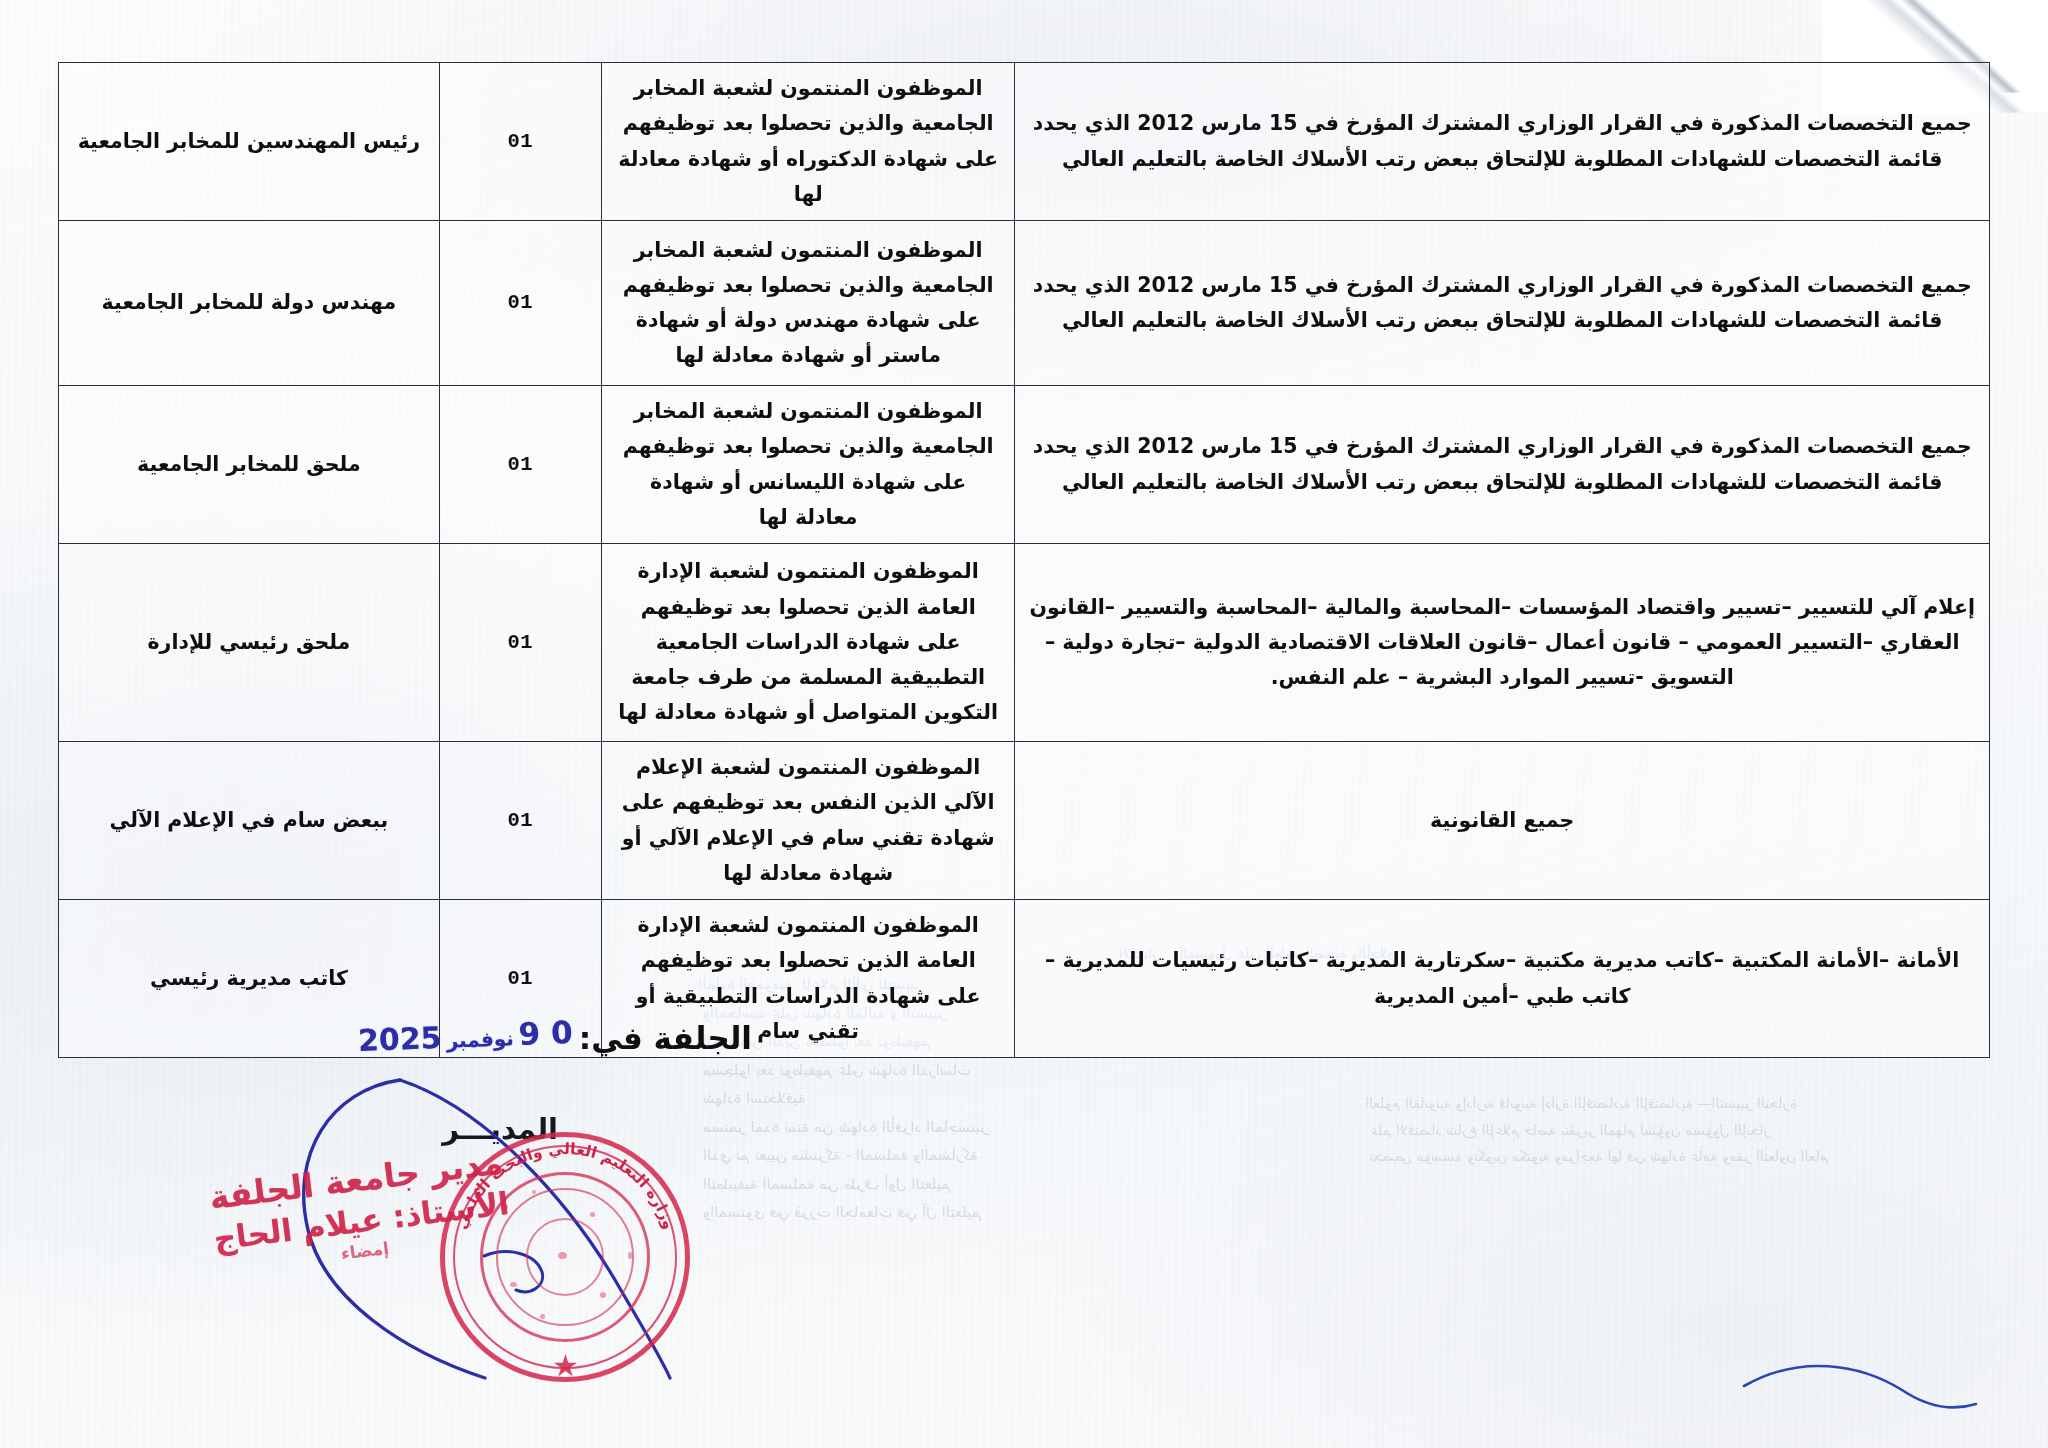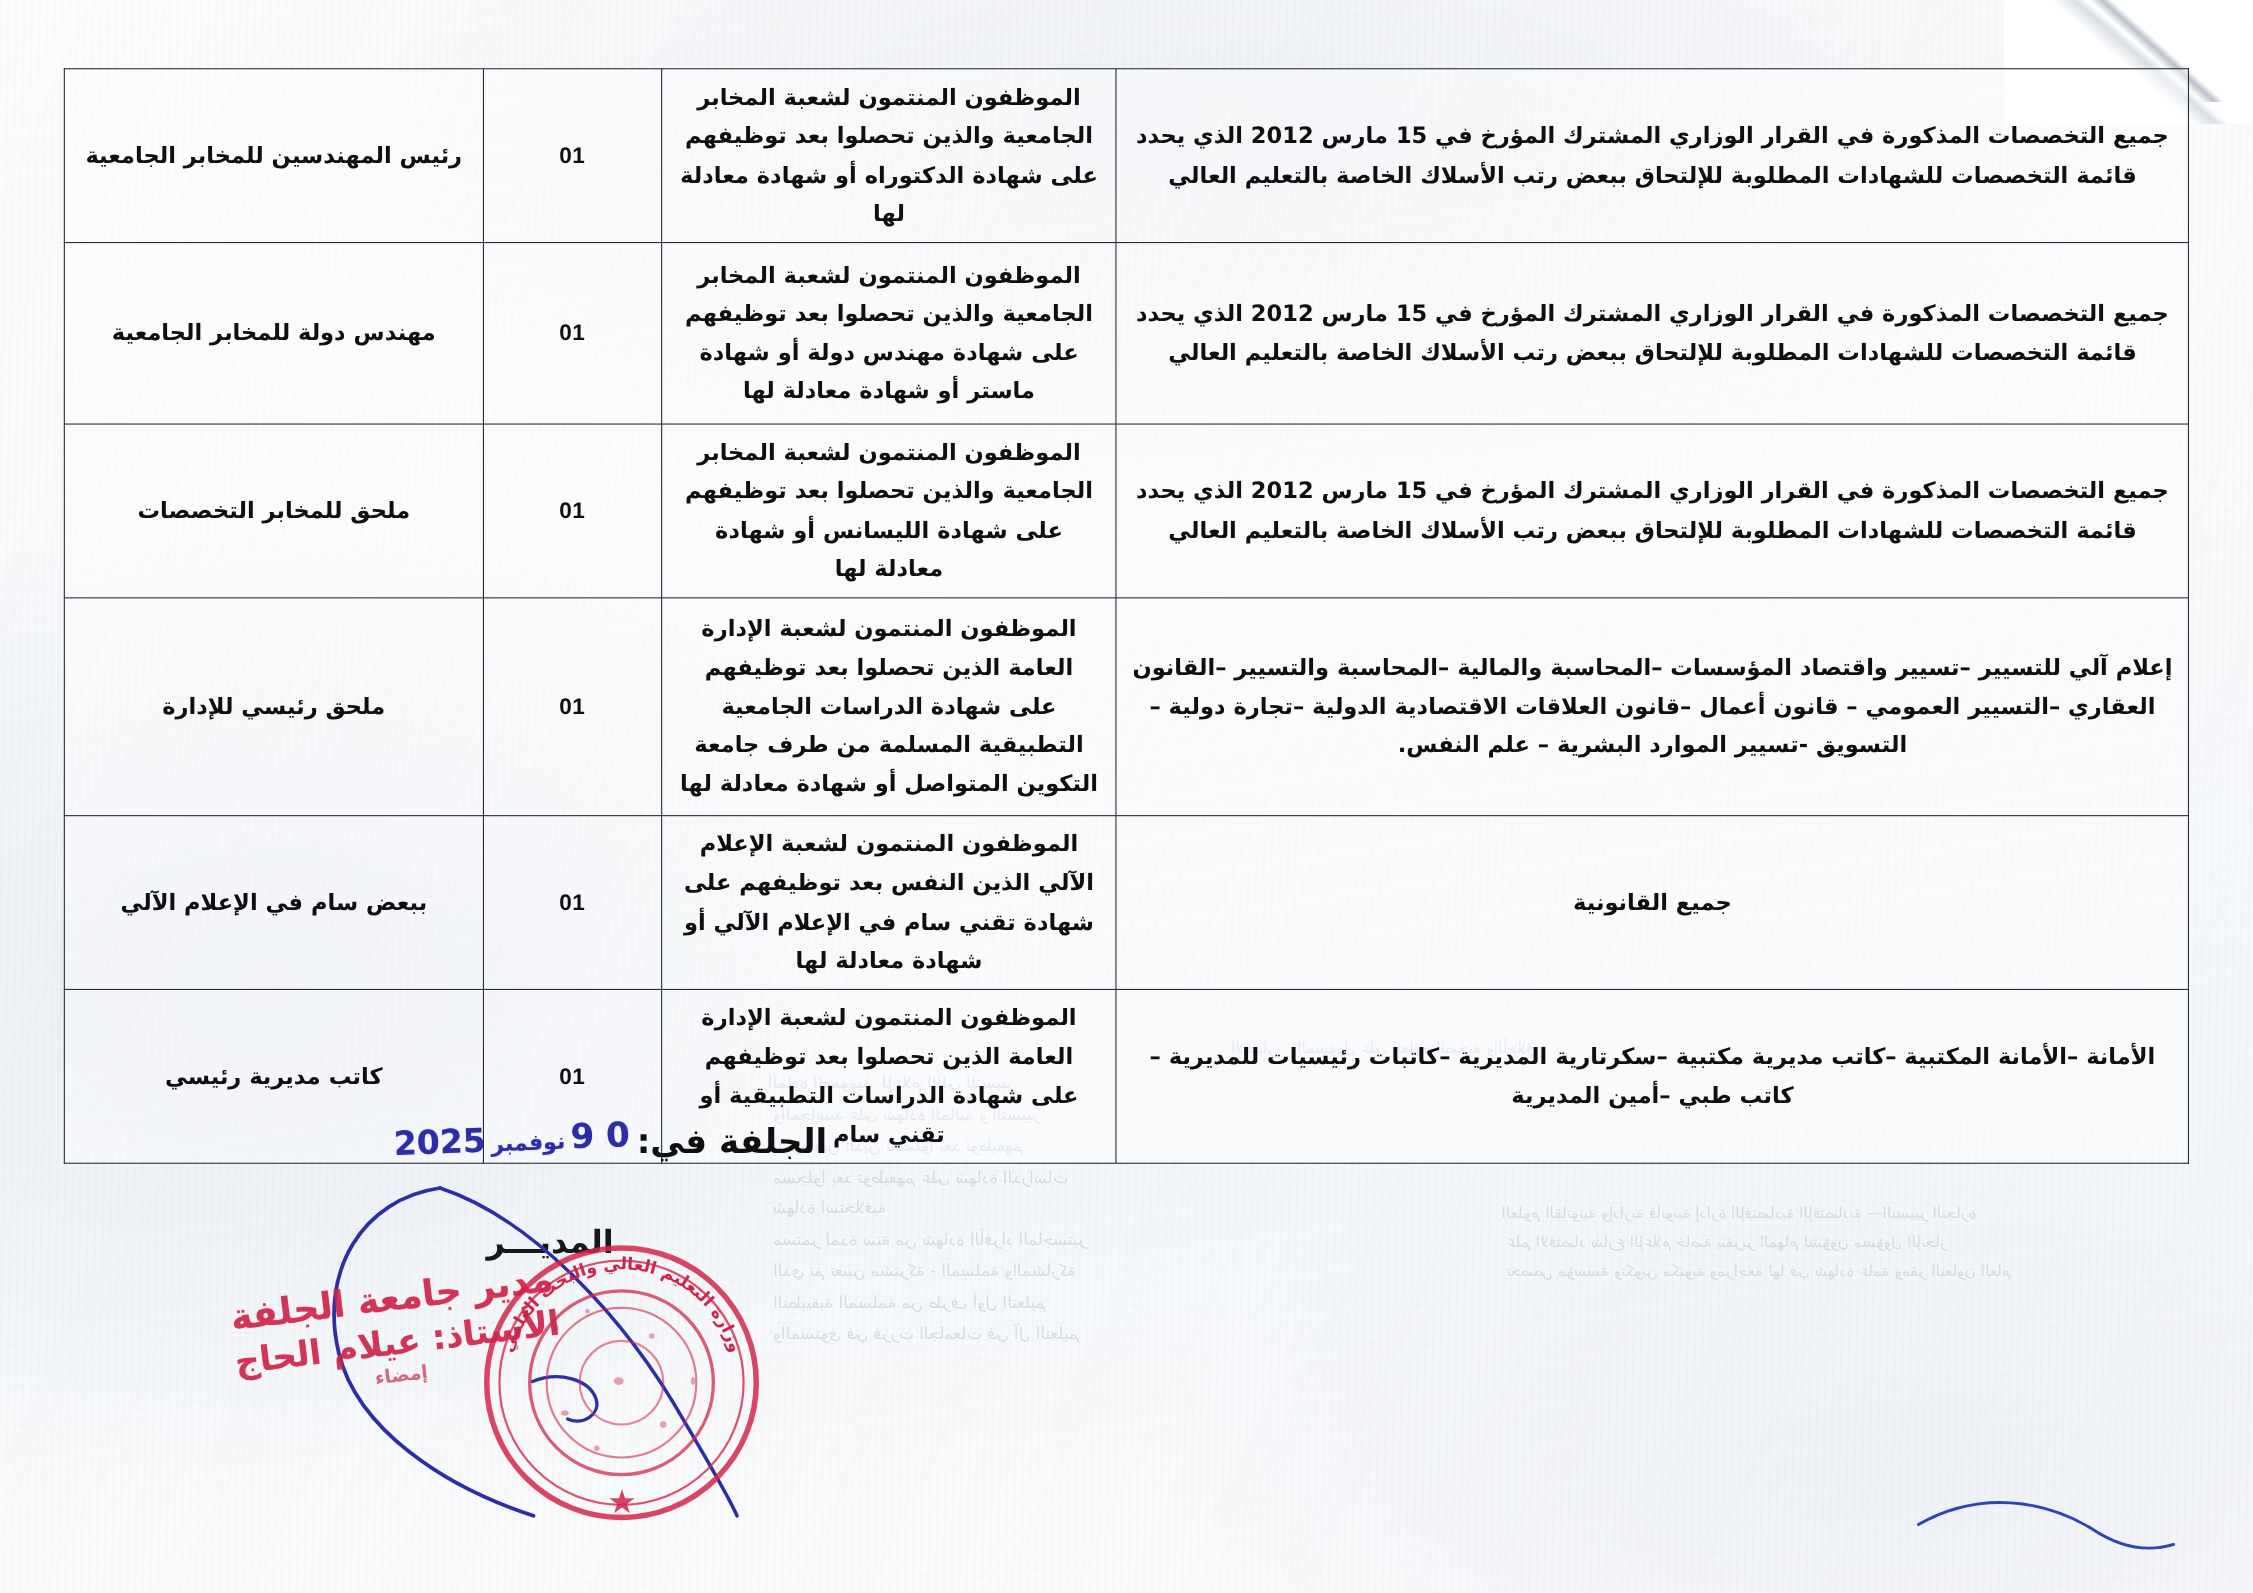--- a/index.html
+++ b/index.html
@@ -64,21 +64,21 @@
     padding:8px 14px;
     color:#0d0f11;
     font-size:20.5px;
     line-height:1.72;
     font-weight:700;
     text-align:center;
   }
   td.spec{ text-align:center; font-size:20px; line-height:1.78;}
   td.req { font-size:20.5px; line-height:1.74;}
   td.cnt { font-size:23px; font-weight:700; letter-spacing:.5px;
-           font-family:Liberation Sans, sans-serif;}
+           font-family:Liberation Mono, monospace;}
   td.post{ font-size:21.5px; line-height:1.8;}
 
   
   #sig-zone{position:absolute;left:0;top:960px;width:2048px;height:488px;}
 
   #place-line{
     position:absolute;right:1296px;top:60px;
     font-size:31px;font-weight:700;color:#0d0f11;
     white-space:nowrap;
   }
@@ -166,21 +166,21 @@
         <td class="spec">جميع التخصصات المذكورة في القرار الوزاري المشترك المؤرخ في 15 مارس 2012 الذي يحدد قائمة التخصصات للشهادات المطلوبة للإلتحاق ببعض رتب الأسلاك الخاصة بالتعليم العالي</td>
         <td class="req">الموظفون المنتمون لشعبة المخابر الجامعية والذين تحصلوا بعد توظيفهم على شهادة مهندس دولة أو شهادة ماستر أو شهادة معادلة لها</td>
         <td class="cnt">01</td>
         <td class="post">مهندس دولة للمخابر الجامعية</td>
       </tr>
 
       <tr style="height:132px;">
         <td class="spec">جميع التخصصات المذكورة في القرار الوزاري المشترك المؤرخ في 15 مارس 2012 الذي يحدد قائمة التخصصات للشهادات المطلوبة للإلتحاق ببعض رتب الأسلاك الخاصة بالتعليم العالي</td>
         <td class="req">الموظفون المنتمون لشعبة المخابر الجامعية والذين تحصلوا بعد توظيفهم على شهادة الليسانس أو شهادة معادلة لها</td>
         <td class="cnt">01</td>
-        <td class="post">ملحق للمخابر التخصصات</td>
+        <td class="post">ملحق للمخابر الجامعية</td>
       </tr>
 
       <tr style="height:198px;">
         <td class="spec">إعلام آلي للتسيير –تسيير واقتصاد المؤسسات –المحاسبة والمالية –المحاسبة والتسيير –القانون العقاري –التسيير العمومي – قانون أعمال –قانون العلاقات الاقتصادية الدولية –تجارة دولية – التسويق -تسيير الموارد البشرية – علم النفس.</td>
         <td class="req">الموظفون المنتمون لشعبة الإدارة العامة الذين تحصلوا بعد توظيفهم على شهادة الدراسات الجامعية التطبيقية المسلمة من طرف جامعة التكوين المتواصل أو شهادة معادلة لها</td>
         <td class="cnt">01</td>
         <td class="post">ملحق رئيسي للإدارة</td>
       </tr>
 
       <tr style="height:128px;">

